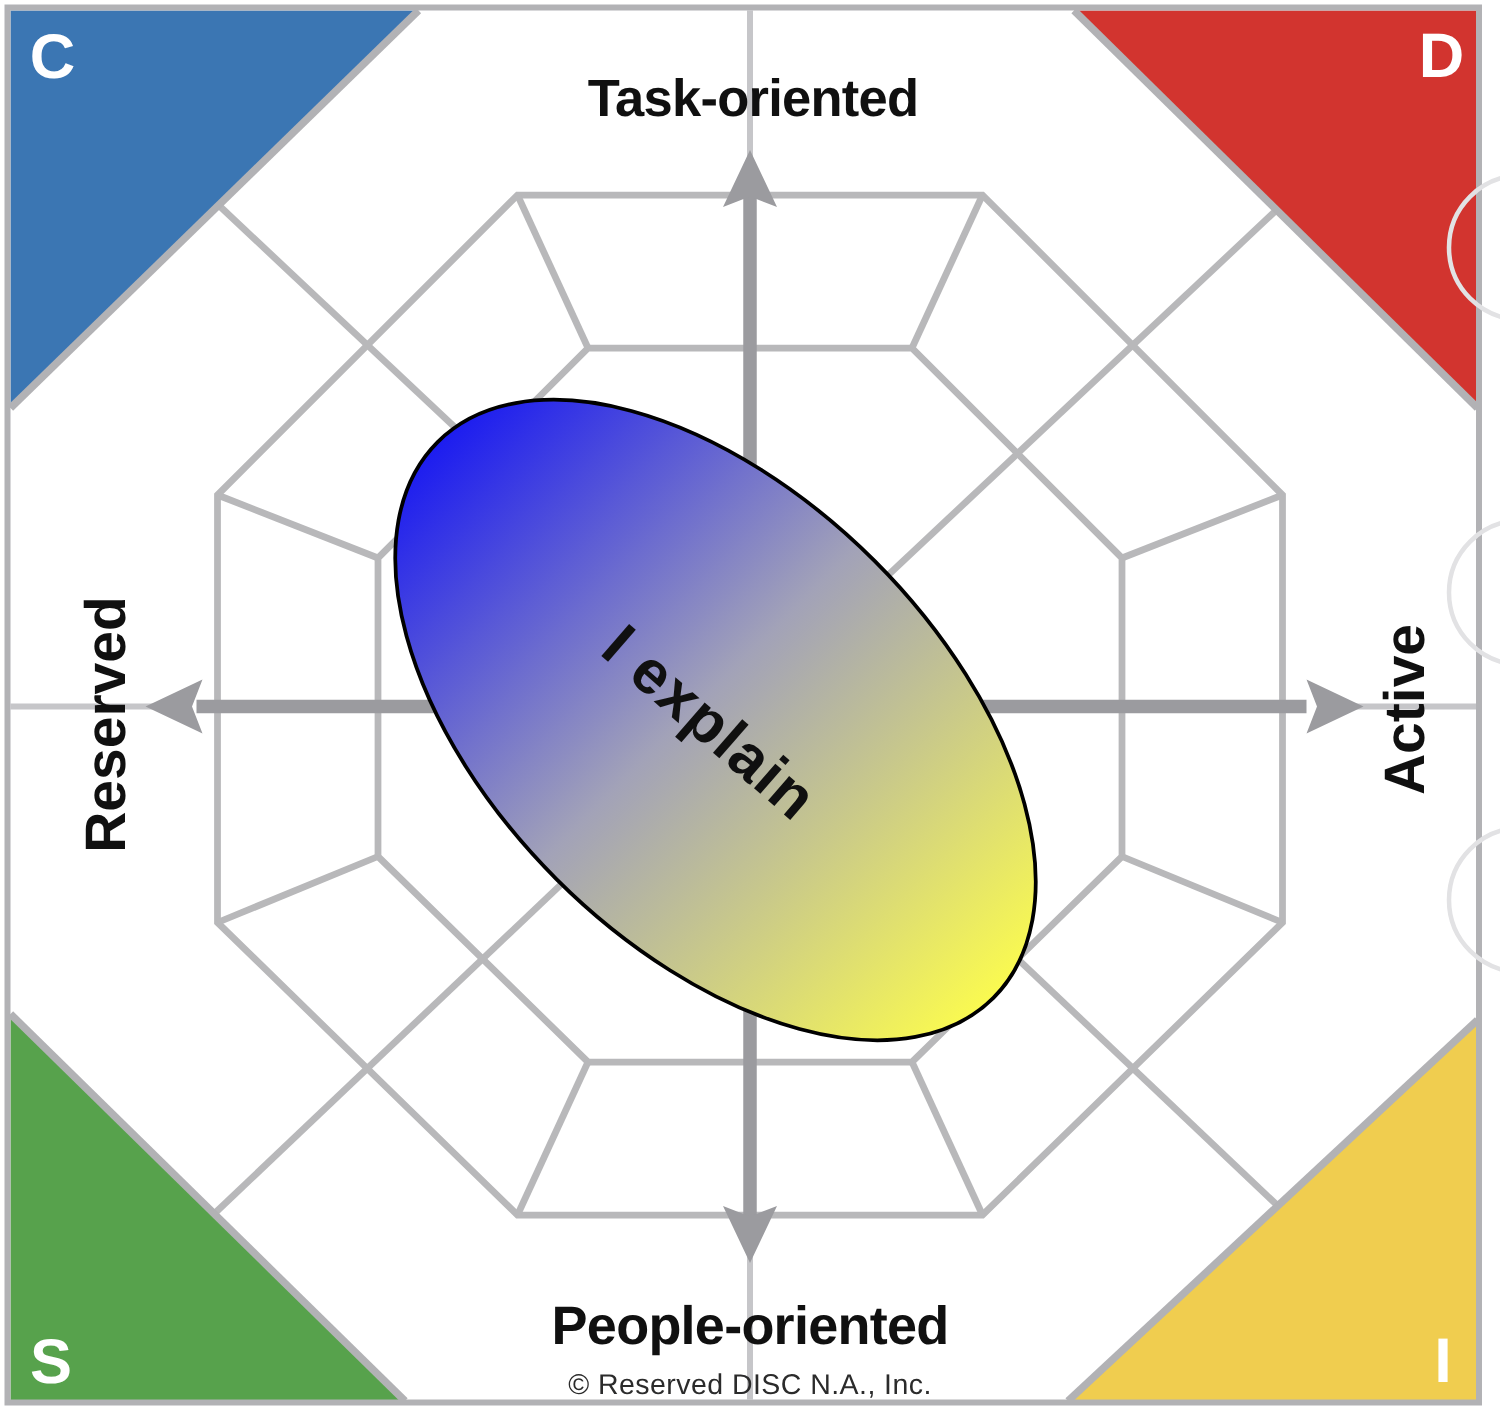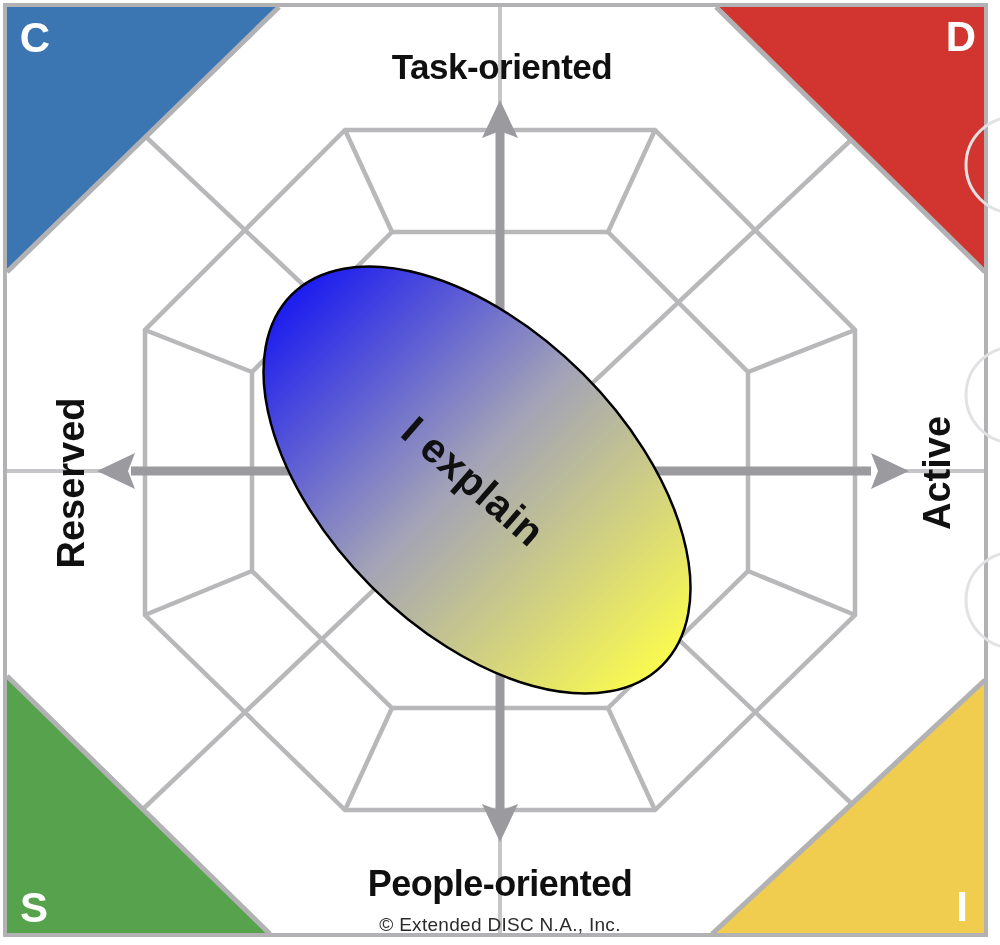--- a/index.html
+++ b/index.html
@@ -105,15 +105,15 @@
   <div class="lbl corner" style="left:35px;top:38px;">C</div>
 
   <div class="lbl corner" style="left:961px;top:37px;">D</div>
 
   <div class="lbl corner" style="left:34px;top:908px;">S</div>
 
   <div class="lbl corner" style="left:962px;top:907px;">I</div>
 
   <div class="lbl profile" style="left:473px;top:482px;">I explain</div>
 
-  <div class="lbl copyright" style="left:500px;top:924px;">© Extended DISC N.A., Inc.</div>
+  <div class="lbl copyright" style="left:500px;top:924px;">© Reserved DISC N.A., Inc.</div>
 
 </div>
 
 </body></html>

